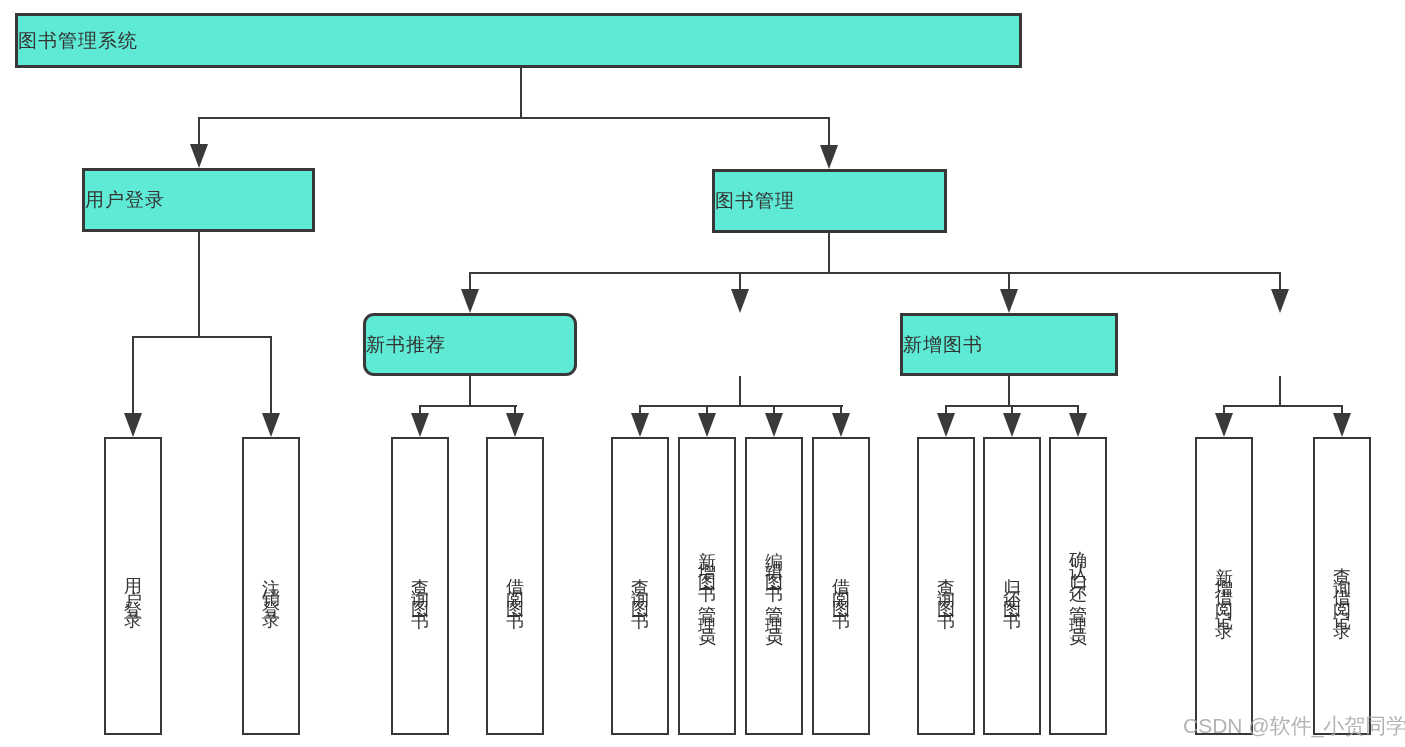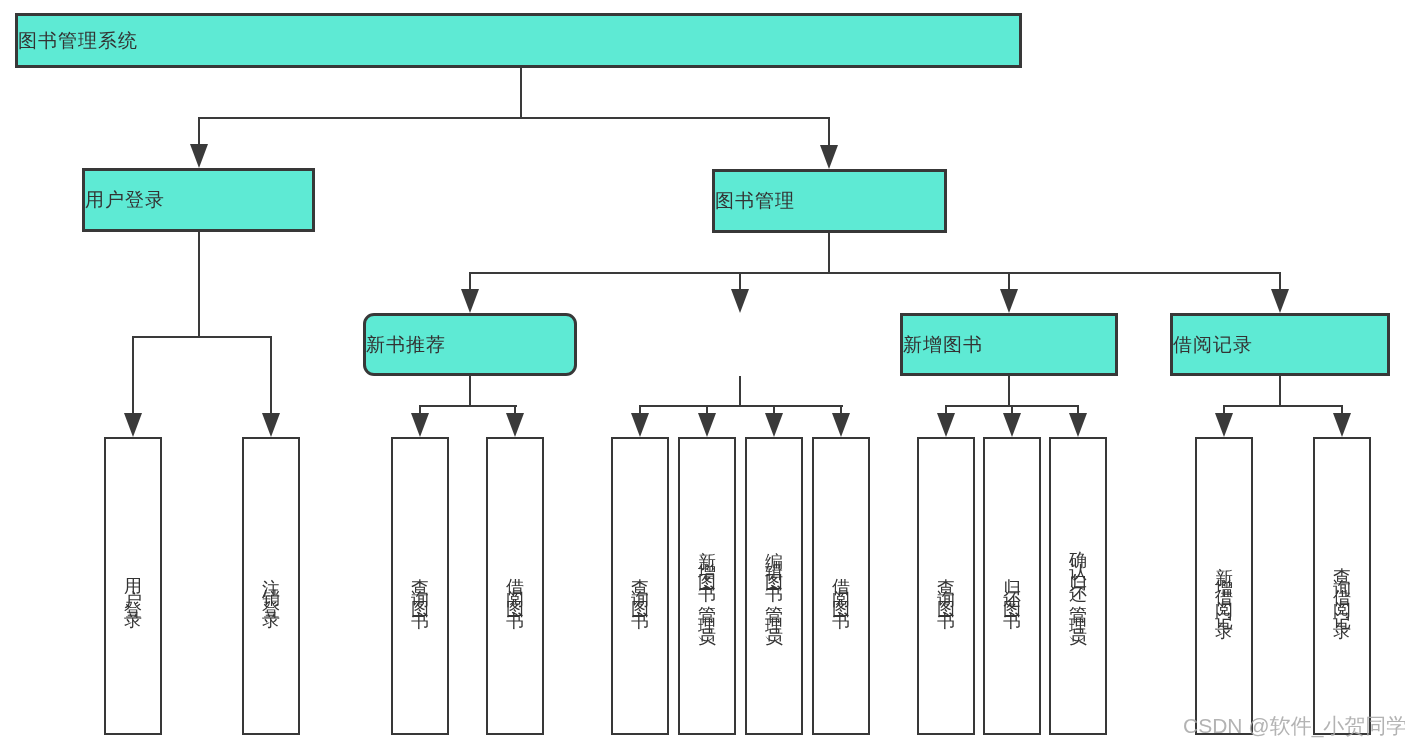--- a/index.html
+++ b/index.html
@@ -80,23 +80,20 @@
   <div class="box" style="left:712px; top:169px; width:235px; height:64px;">
     <span class="hlabel">图书管理</span>
   </div>
 
   <div class="box" style="left:363px; top:313px; width:214px; height:63px;border-radius:11px;">
     <span class="hlabel">新书推荐</span>
   </div>
   <div class="box" style="left:900px; top:313px; width:218px; height:63px;">
     <span class="hlabel">新增图书</span>
   </div>
-  <div class="box" style="left:1170px; top:313px; width:220px; height:63px;">
-    <span class="hlabel">借阅记录</span>
-  </div>
 
   <div class="leaf" style="left:104px;">
     <span class="vlabel">用户登录</span>
   </div>
   <div class="leaf" style="left:242px;">
     <span class="vlabel">注销登录</span>
   </div>
 
   <div class="leaf" style="left:391px;">
     <span class="vlabel">查询图书</span>

